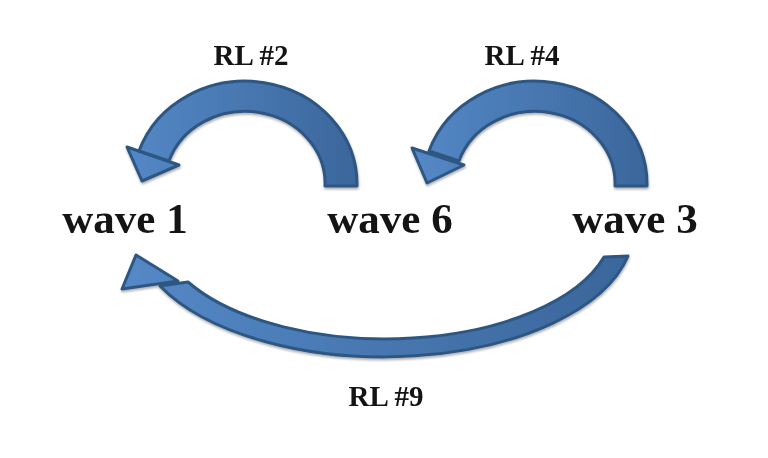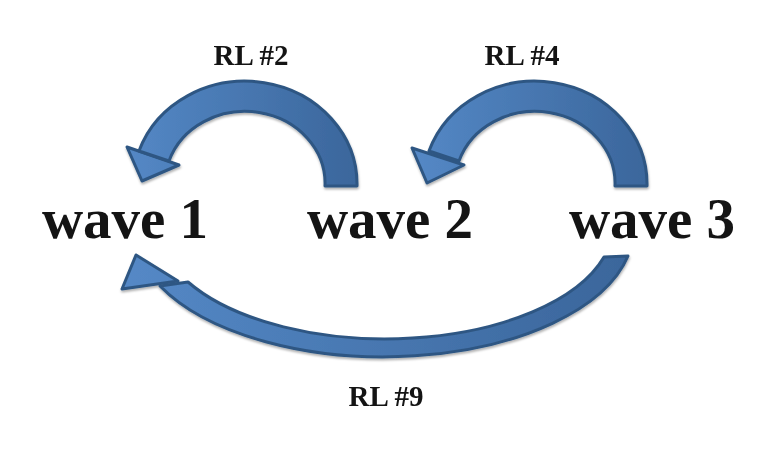--- a/index.html
+++ b/index.html
@@ -24,28 +24,28 @@
   }
   .label {
     position: absolute;
     transform: translate(-50%, -50%);
     font-weight: 700;
     color: #141414;
     white-space: nowrap;
     line-height: 1;
   }
   .node-label {
-    font-size: 57px;
+    font-size: 43px;
   }
   .relation-label {
     font-size: 29px;
   }
   .pos-wave1 { left: 125px; top: 218px; }
   .pos-wave2 { left: 390px; top: 218px; }
-  .pos-wave3 { left: 652px; top: 218px; }
+  .pos-wave3 { left: 635px; top: 218px; }
   .pos-rl2   { left: 251px; top: 55px;  }
   .pos-rl1   { left: 522px; top: 55px;  }
   .pos-rl3   { left: 386px; top: 396px; }
 </style>
 </head>
 <body>
 
 <div class="canvas">
 
   <svg class="arrow-layer" viewBox="0 0 768 458" xmlns="http://www.w3.org/2000/svg">
@@ -82,21 +82,21 @@
       <g>
         <path fill="url(#grad-rl3)" d="M 122 289 L 136 255 L 178 281 Z"></path>
         <path fill="url(#grad-rl3)" d="M 628 256 A 250 128 0 0 1 160 286 L 188 282 A 228 114 0 0 0 604 257 Z"></path>
       </g>
 
     </g>
   </svg>
 
   <div class="label node-label pos-wave1">wave 1</div>
 
-  <div class="label node-label pos-wave2">wave 2</div>
+  <div class="label node-label pos-wave2">wave 6</div>
 
   <div class="label node-label pos-wave3">wave 3</div>
 
   <div class="label relation-label pos-rl1">RL #4</div>
 
   <div class="label relation-label pos-rl2">RL #2</div>
 
   <div class="label relation-label pos-rl3">RL #9</div>
 
 </div>

